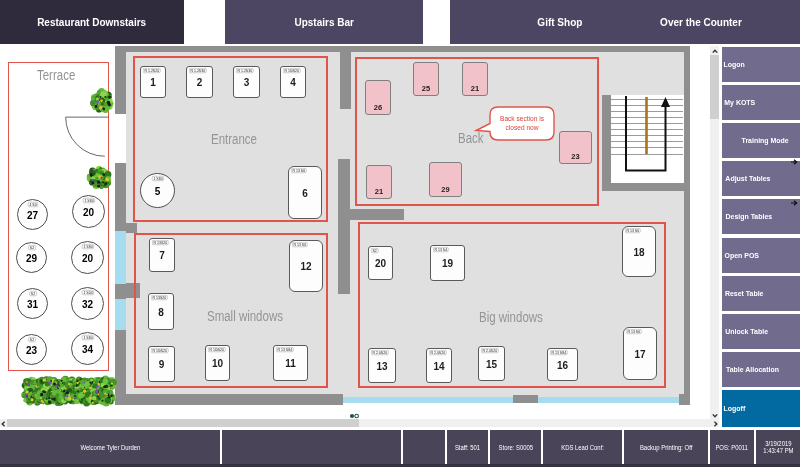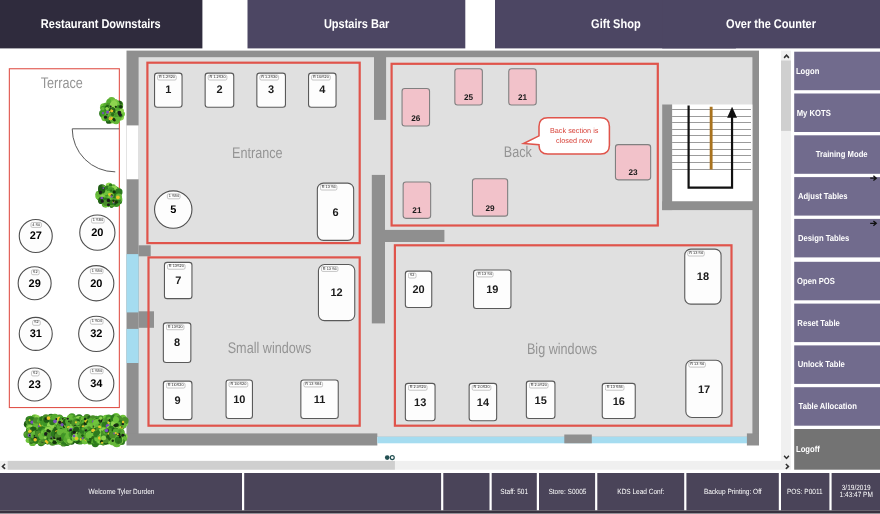--- a/index.html
+++ b/index.html
@@ -2268,21 +2268,21 @@
     </div>
   <div class="btn" style="top:275.6px; height:35px;">
       <span>Reset Table</span>
     </div>
   <div class="btn" style="top:313.7px; height:35px;">
       <span>Unlock Table</span>
     </div>
   <div class="btn" style="top:351.8px; height:35px;">
       <span>Table Allocation</span>
     </div>
-  <div class="btn" style="top:389.9px; height:37px; background:#737373;">
+  <div class="btn" style="top:389.9px; height:37px; background:#0369a1;">
       <span>Logoff</span>
     </div>
   <svg class="abs" style="left:791px; top:159px;" width="8" height="6" viewBox="0 0 8 6">
       <path d="M0 3 L5 3 M3 0.8 L5.6 3 L3 5.2" stroke="#111" stroke-width="1.2" fill="none"></path>
     </svg>
   <svg class="abs" style="left:791px; top:200px;" width="8" height="6" viewBox="0 0 8 6">
       <path d="M0 3 L5 3 M3 0.8 L5.6 3 L3 5.2" stroke="#111" stroke-width="1.2" fill="none"></path>
     </svg>
 
   <div class="cell" style="left:0px; width:220px;">

